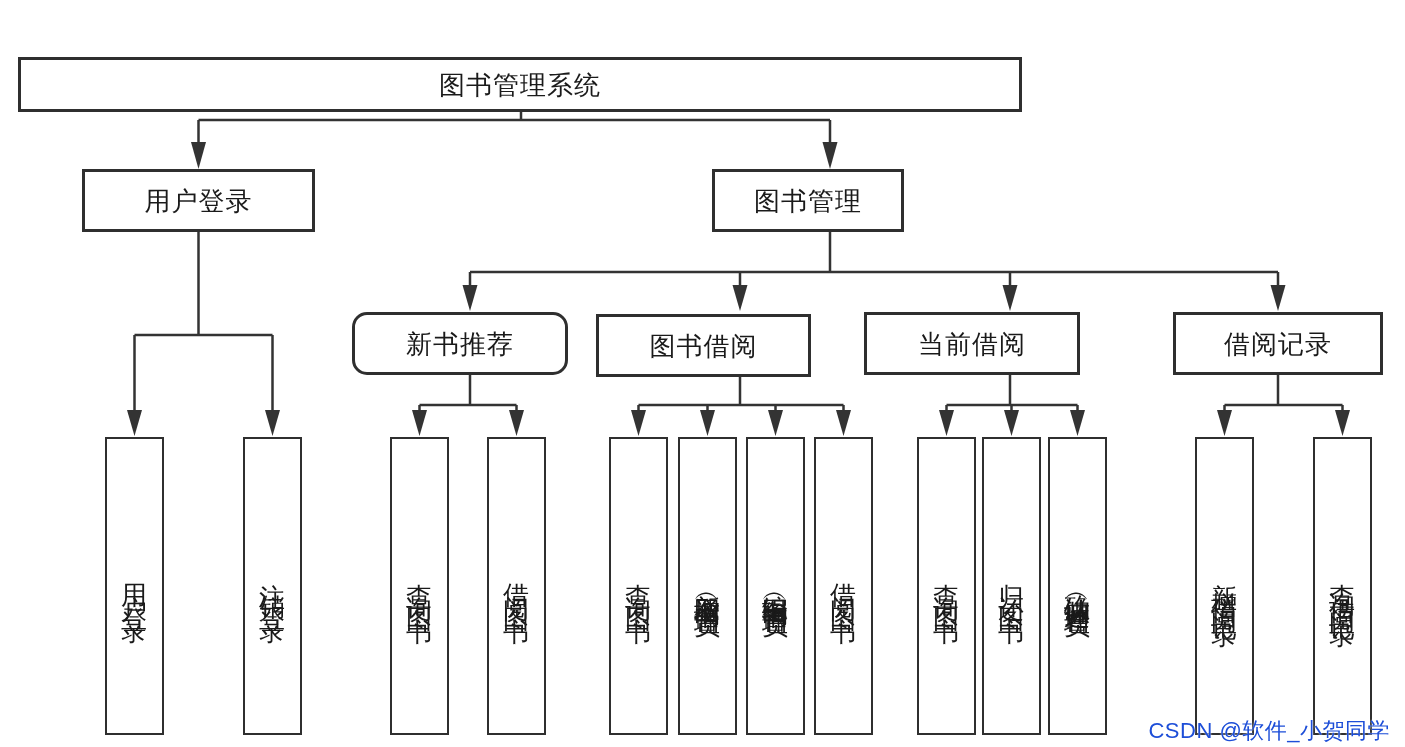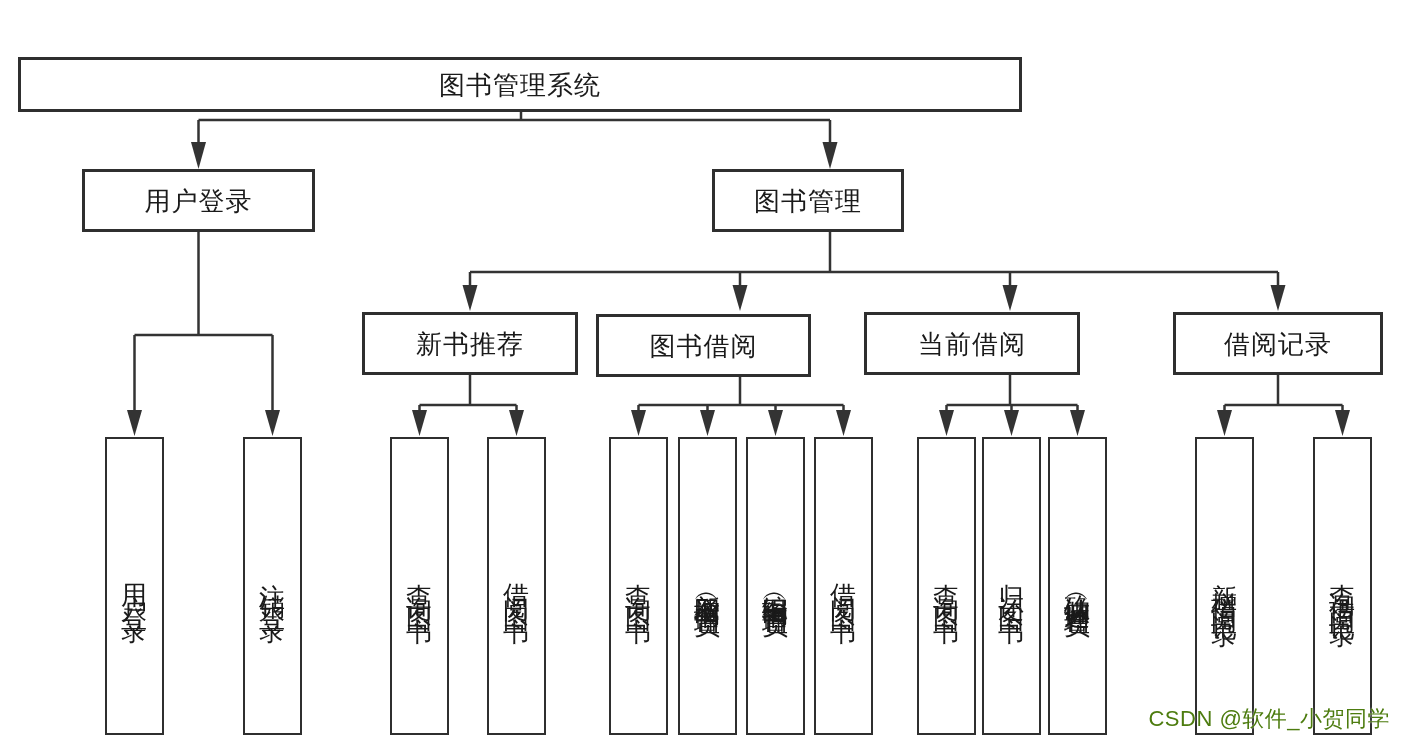--- a/index.html
+++ b/index.html
@@ -37,23 +37,23 @@
     writing-mode: vertical-rl;
     font-size: 26px;
     line-height: 1;
     letter-spacing: 0.45em;
   }
   .leaf.sp-mid  span { letter-spacing: 0.30em; }
   .leaf.sp-tight span { letter-spacing: 0.10em; }
   #watermark {
     position: absolute;
     right: 15px;
-    bottom: 13px;
+    bottom: 1px;
     font-size: 22px;
-    color: #4d7c0f;
+    color: #1d4ed8;
     letter-spacing: 0.5px;
     text-shadow: 0 0 2px #ffffff;
     white-space: nowrap;
   }
 </style>
 </head>
 <body>
 
 <div id="canvas">
 
@@ -94,21 +94,21 @@
     <span>图书管理系统</span>
   </div>
 
   <div class="node hnode" style="left:82px; top:169px; width:233px; height:63px;">
     <span>用户登录</span>
   </div>
   <div class="node hnode" style="left:712px; top:169px; width:192px; height:63px;">
     <span>图书管理</span>
   </div>
 
-  <div class="node hnode" style="left:362px; top:312px; width:216px; height:63px;">
+  <div class="node hnode" style="left:352px; top:312px; width:216px; height:63px;border-radius:15px;">
     <span>新书推荐</span>
   </div>
   <div class="node hnode" style="left:596px; top:314px; width:215px; height:63px;">
     <span>图书借阅</span>
   </div>
   <div class="node hnode" style="left:864px; top:312px; width:216px; height:63px;">
     <span>当前借阅</span>
   </div>
   <div class="node hnode" style="left:1173px; top:312px; width:210px; height:63px;">
     <span>借阅记录</span>

